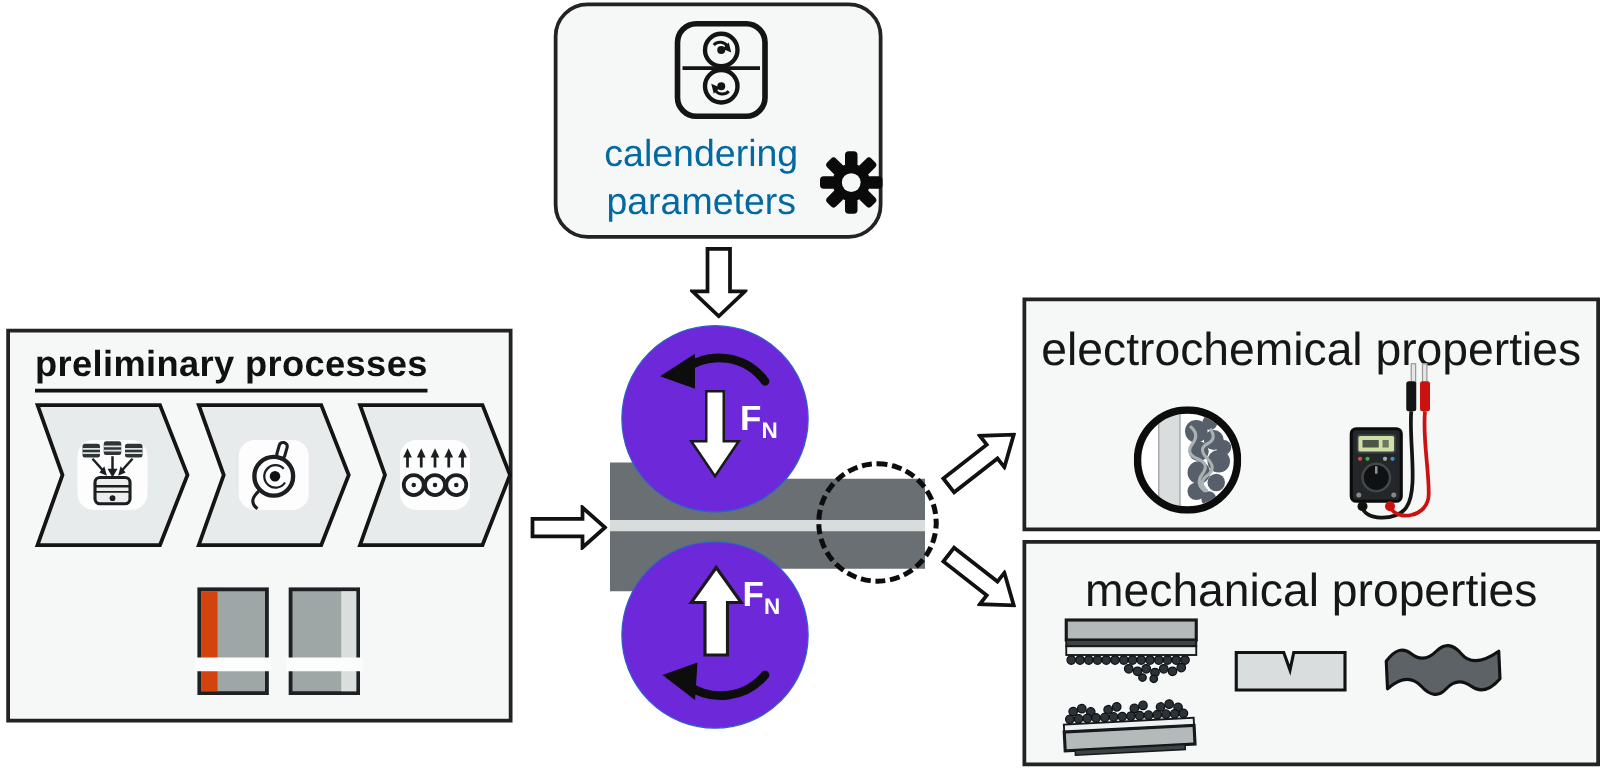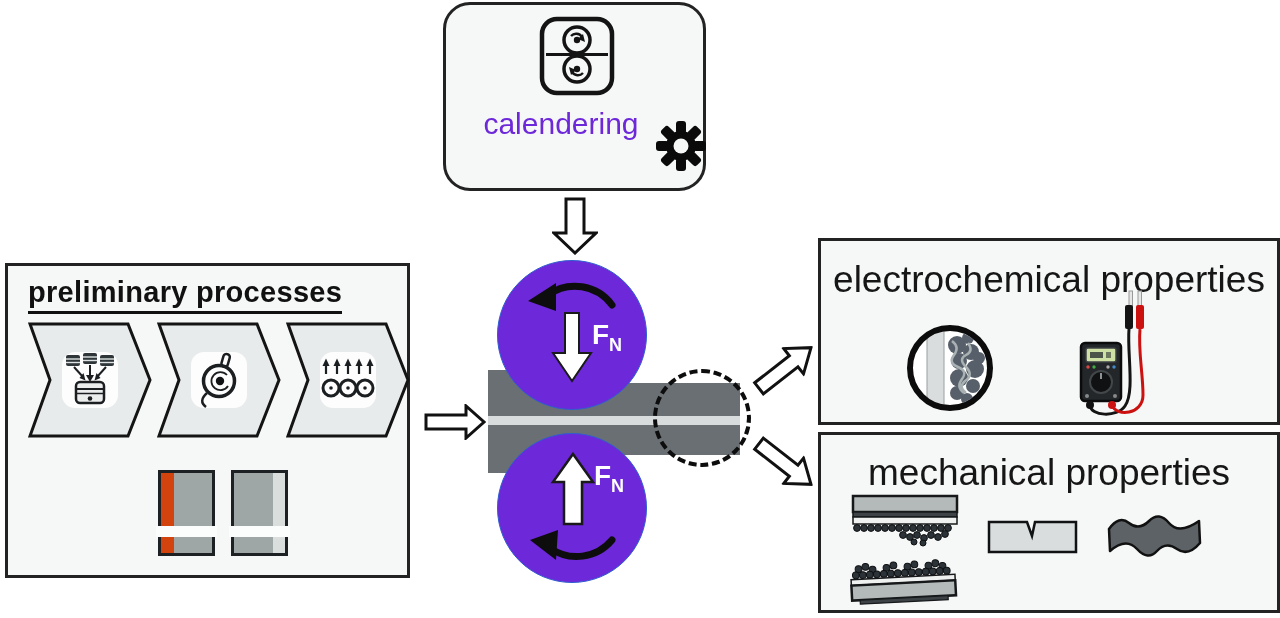--- a/index.html
+++ b/index.html
@@ -3,21 +3,21 @@
 <meta charset="utf-8">
 <style>
   html,body{margin:0;padding:0;background:#fff;}
   #canvas{position:relative;width:1280px;height:618px;background:#ffffff;overflow:hidden;
           font-family:"Liberation Sans",sans-serif;color:#111;}
   .abs{position:absolute;}
   .panel{position:absolute;background:#f6f7f7;border:3px solid #232323;box-sizing:border-box;}
 
   
   #cal-box{left:443px;top:2px;width:263px;height:189px;border-radius:27px;border-width:3px;}
-  #cal-text{left:10px;top:100px;width:210px;text-align:center;font-size:30px;line-height:38px;color:#6d28d9;}
+  #cal-text{left:10px;top:100px;width:210px;text-align:center;font-size:30px;line-height:38px;color:#0369a1;}
 
   
   #prelim-panel{left:5px;top:263px;width:405px;height:315px;}
   #prelim-title{left:20px;top:10px;font-size:29px;font-weight:bold;border-bottom:3px solid #111;
                 padding-bottom:2px;letter-spacing:.3px;}
 
   
   .strip{position:absolute;width:57px;height:86px;border:3px solid #1d2124;background:#9fa6a6;
          box-sizing:border-box;top:204px;}
   .band-v{position:absolute;top:0;bottom:0;}
@@ -58,20 +58,21 @@
       <line x1="7" y1="38.5" x2="69" y2="38.5" stroke="#141414" stroke-width="3"></line>
       <circle cx="38" cy="24" r="3.2" fill="#141414"></circle>
       <path d="M32,20 a7,7 0 0 1 11,1" fill="none" stroke="#141414" stroke-width="2.4"></path>
       <polygon points="44,18 46,26 39,23" fill="#141414"></polygon>
       <circle cx="38" cy="53" r="3.2" fill="#141414"></circle>
       <path d="M44,57 a7,7 0 0 1 -11,-1" fill="none" stroke="#141414" stroke-width="2.4"></path>
       <polygon points="32,59 30,51 37,54" fill="#141414"></polygon>
     </svg>
     <div id="cal-text" class="abs">
       <div>calendering</div>
+      <div>parameters</div>
     </div>
     <svg class="abs" style="left:208px;top:114px;" width="54" height="54" viewBox="0 0 54 54">
       <g transform="translate(27,27)" fill="#0a0a0a">
         <circle r="15"></circle>
         <g>
           <rect x="-5" y="-25" width="10" height="13" rx="3"></rect>
           <rect x="-5" y="-25" width="10" height="13" rx="3" transform="rotate(45)"></rect>
           <rect x="-5" y="-25" width="10" height="13" rx="3" transform="rotate(90)"></rect>
           <rect x="-5" y="-25" width="10" height="13" rx="3" transform="rotate(135)"></rect>
           <rect x="-5" y="-25" width="10" height="13" rx="3" transform="rotate(180)"></rect>

